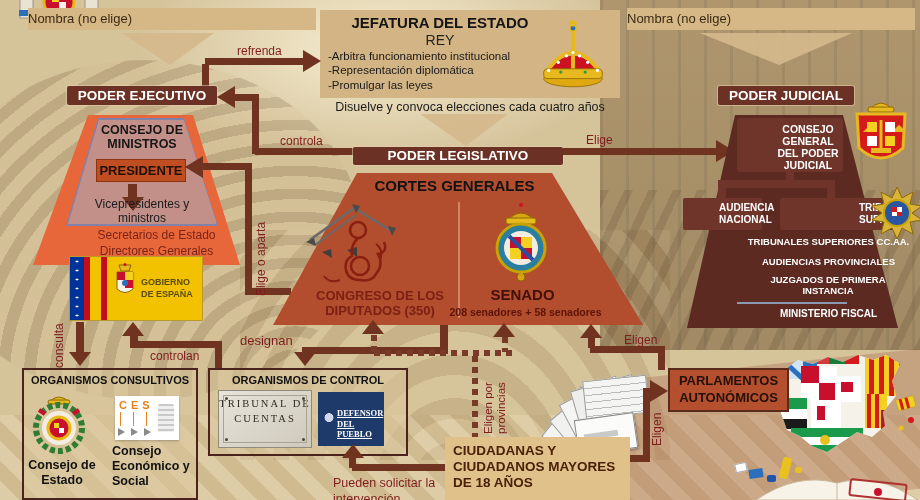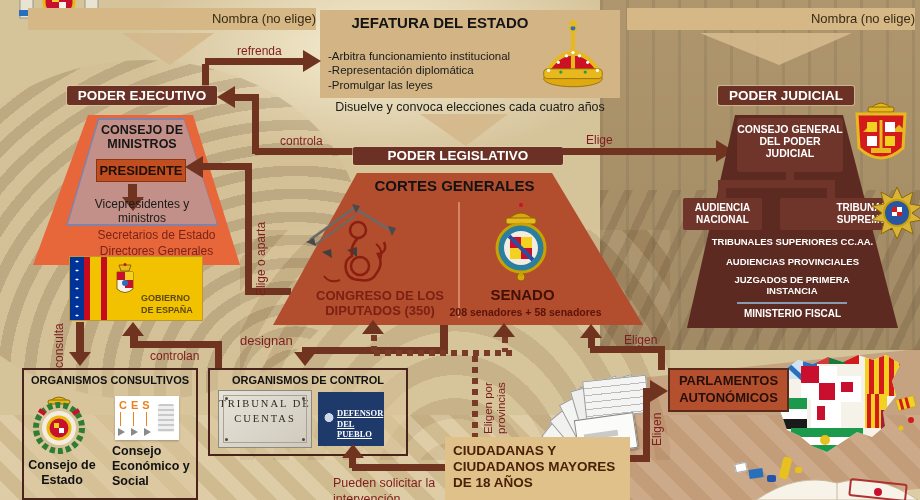--- a/index.html
+++ b/index.html
@@ -3,34 +3,34 @@
 <meta charset="utf-8">
 <style>
   html,body{margin:0;padding:0;background:#888;}
   #canvas{position:relative;width:920px;height:500px;overflow:hidden;
     font-family:"Liberation Sans",sans-serif;background:#d5c39a;}
   .abs{position:absolute;}
   .b{font-weight:bold;}
   .ctr{text-align:center;}
   .maroonbox{background:#6b3124;color:#fff;font-weight:bold;text-align:center;
     box-shadow:0 0 0 1px rgba(230,208,172,.55);border-radius:2px;}
-  .tanbar{background:#d6b886;color:#3a2a14;text-align:right;}
+  .tanbar{background:#d6b886;color:#3a2a14;text-align:left;}
   .line{background:#70331f;}
   .dash-v{background:repeating-linear-gradient(to bottom,#7a3a28 0 6px,transparent 6px 11px);}
   .dash-h{background:repeating-linear-gradient(to right,#7a3a28 0 6px,transparent 6px 11px);}
   .tri{width:0;height:0;}
   .tri-right{border-top:11px solid transparent;border-bottom:11px solid transparent;border-left:18px solid #70331f;}
   .tri-left{border-top:11px solid transparent;border-bottom:11px solid transparent;border-right:18px solid #70331f;}
   .tri-down{border-left:11px solid transparent;border-right:11px solid transparent;border-top:14px solid #70331f;}
   .tri-up{border-left:11px solid transparent;border-right:11px solid transparent;border-bottom:14px solid #70331f;}
   .funnel{background:#d4b98c;clip-path:polygon(0 0,100% 0,52% 100%);opacity:.92;}
   .vtext{writing-mode:vertical-rl;transform:rotate(180deg);}
   .lbl{color:#7f1d1d;font-size:12px;}
   .whitebox{background:rgba(219,199,156,.55);border:2px solid #4a241c;}
-  .jtxt{color:#fff;font-weight:bold;text-align:center;line-height:1.15;}
+  .jtxt{color:#fff;font-weight:bold;text-align:center;line-height:1.15;margin-left:36px;}
 </style>
 </head>
 <body>
 
 <div id="canvas">
 
   <div>
     <div class="abs" style="left:140px;top:0;width:480px;height:160px;background:radial-gradient(ellipse at 50% 30%,rgba(248,240,214,.95),rgba(248,240,214,0) 72%);"></div>
     <div class="abs" style="left:600px;top:0;width:320px;height:350px;opacity:.5;background:linear-gradient(180deg,#8a6a42,#6e5230),repeating-linear-gradient(90deg,rgba(0,0,0,.18) 0 3px,transparent 3px 26px);background-blend-mode:multiply;"></div>
     <div class="abs" style="left:-70px;top:60px;width:430px;height:340px;opacity:.55;border-radius:50%;background:repeating-radial-gradient(ellipse at 85% 95%,rgba(90,60,28,.35) 0 12px,rgba(205,180,135,.3) 12px 26px);"></div>
@@ -58,20 +58,21 @@
   </div>
   <div class="abs funnel" style="left:122px;top:33px;width:92px;height:32px;"></div>
 
   <div class="abs tanbar" style="left:627px;top:8px;width:288px;height:22px;line-height:22px;font-size:13px;">
     <span>Nombra (no elige)</span>
   </div>
   <div class="abs funnel" style="left:700px;top:33px;width:152px;height:32px;"></div>
 
   <div class="abs" style="left:320px;top:10px;width:300px;height:88px;background:#d3b484;">
     <div class="abs ctr b" style="left:0;top:4px;width:240px;font-size:15px;color:#141414;">JEFATURA DEL ESTADO</div>
+    <div class="abs ctr" style="left:0;top:22px;width:240px;font-size:14px;color:#222;">REY</div>
     <div class="abs" style="left:8px;top:39px;width:215px;font-size:11.5px;color:#1a1a1a;line-height:1.25;">
       <div>-Arbitra funcionamiento institucional</div>
       <div>-Representación diplomática</div>
       <div>-Promulgar las leyes</div>
     </div>
     <div class="abs" style="right:6px;top:10px;">
       <svg width="82" height="70" viewBox="0 0 100 86">
         <ellipse cx="50" cy="72" rx="36" ry="10" fill="#e0a912" stroke="#8a6a00"></ellipse>
         <path d="M16,66 Q50,22 84,66 Z" fill="#cc1122"></path>
         <path d="M16,66 Q50,14 84,66" fill="none" stroke="#e8b91f" stroke-width="5"></path>
@@ -142,21 +143,21 @@
       <svg width="28" height="40" viewBox="0 0 28 40">
         <path d="M8,2 L20,2 L18,8 L10,8 Z" fill="#e8b91f" stroke="#8a6a00" stroke-width="1"></path>
         <circle cx="14" cy="1.5" r="1.5" fill="#cc1122"></circle>
         <path d="M6,9 L22,9 L22,26 Q14,33 6,26 Z" fill="#f7f3e8" stroke="#8a6a00"></path>
         <rect x="6" y="9" width="8" height="8" fill="#c8102e"></rect>
         <rect x="14" y="17" width="8" height="8" fill="#c8102e"></rect>
         <rect x="14" y="9" width="8" height="8" fill="#f4d020"></rect>
         <circle cx="14" cy="20" r="3" fill="#2a6fbb"></circle>
       </svg>
     </div>
-    <div class="b" style="flex:1;font-size:9px;line-height:1.3;color:#5a4a14;padding-top:36px;">GOBIERNO DE ESPAÑA</div>
+    <div class="b" style="flex:1;font-size:9px;line-height:1.3;color:#5a4a14;padding-top:20px;">GOBIERNO DE ESPAÑA</div>
   </div>
 
   <div class="abs line" style="left:76px;top:322px;width:8px;height:32px;"></div>
   <div class="abs tri tri-down" style="left:69px;top:352px;"></div>
   <div class="abs lbl vtext" style="left:52px;top:314px;height:54px;">consulta</div>
 
   <div class="abs tri tri-up" style="left:122px;top:322px;"></div>
   <div class="abs line" style="left:130px;top:334px;width:8px;height:9px;"></div>
   <div class="abs line" style="left:130px;top:341px;width:92px;height:7px;"></div>
   <div class="abs line" style="left:215px;top:345px;width:7px;height:24px;"></div>

